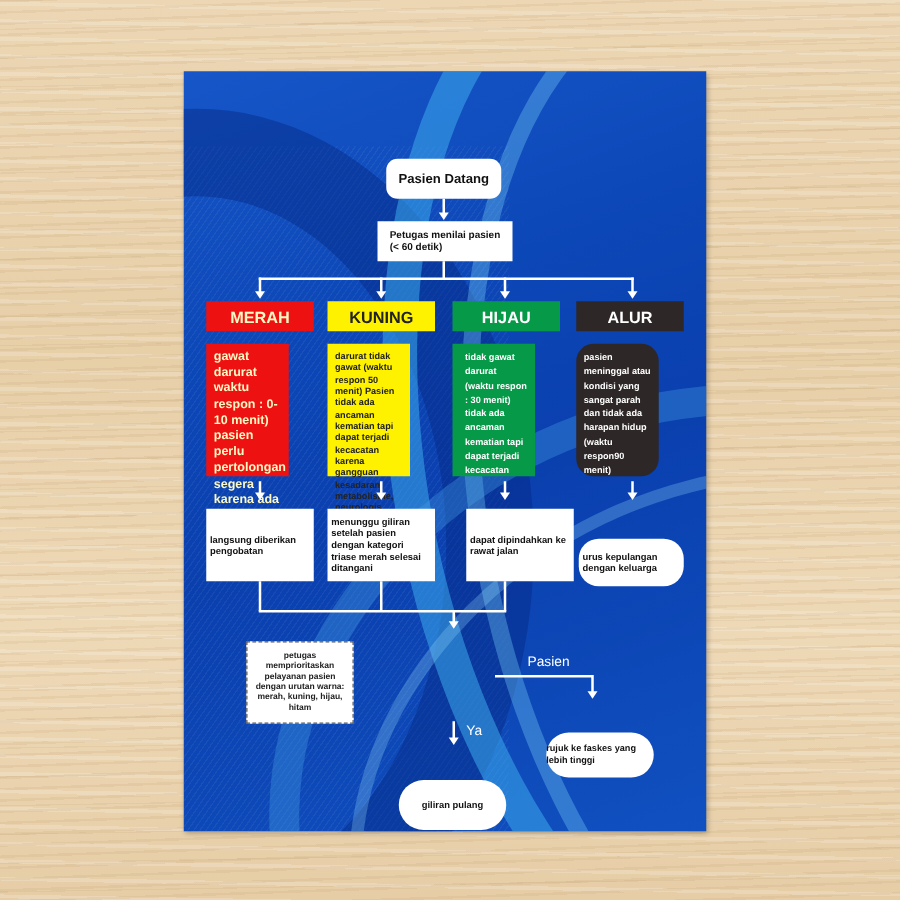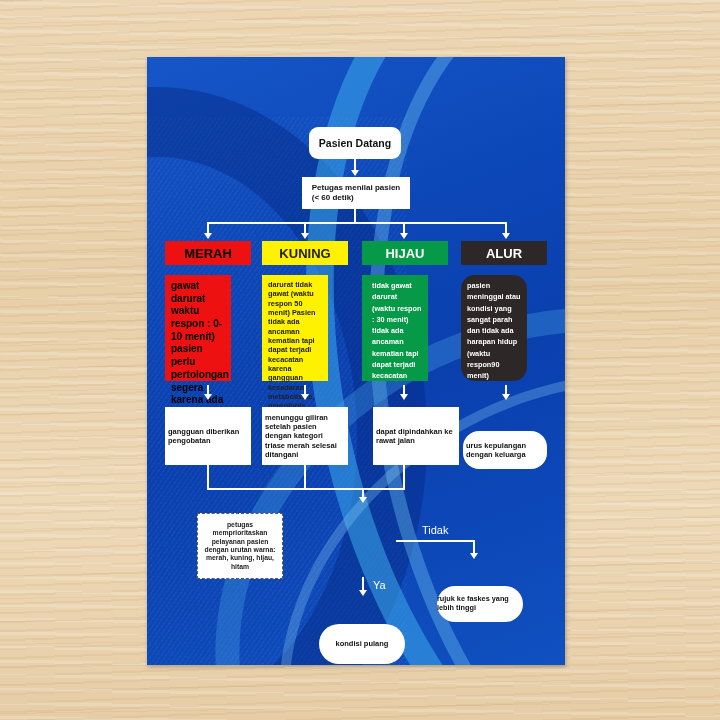--- a/index.html
+++ b/index.html
@@ -48,21 +48,21 @@
   }
   .cat-head {
     position: absolute; top: 184px; width: 86px; height: 24px;
     display: flex; align-items: center; justify-content: center;
     font-weight: bold; font-size: 13px;
   }
   .cat-body {
     position: absolute; top: 218px; width: 66px; height: 106px;
     padding: 5px 6px; font-weight: bold; text-align: left;
   }
-  .red { background: #ee1111; color: #000000; }
+  .red { background: #ee1111; color: #fef9c3; }
   .yellow { background: #fff200; color: #222; }
   .green { background: #069a48; color: #fff; }
   .black { background: #2e2727; color: #fff; }
   .b-red { font-size: 10px; line-height: 1.27; }
   .b-yellow { font-size: 7.3px; line-height: 1.28; }
   .b-green { font-size: 7.3px; line-height: 1.55; padding-left: 10px; }
   .b-black { font-size: 7.3px; line-height: 1.55; padding-left: 6px; }
   .step { top: 350px; width: 86px; height: 58px; font-size: 7.5px; padding: 3px; }
   .pill { border-radius: 16px; margin-top: 24px; }
   .note {
@@ -129,38 +129,38 @@
 
   <div class="line" style="left:60px;top:328px;width:2px;height:10px;"></div>
   <div class="line" style="left:157px;top:328px;width:2px;height:10px;"></div>
   <div class="line" style="left:256px;top:328px;width:2px;height:10px;"></div>
   <div class="line" style="left:358px;top:328px;width:2px;height:10px;"></div>
   <div class="arrow" style="left:57px;top:337px;"></div>
   <div class="arrow" style="left:154px;top:337px;"></div>
   <div class="arrow" style="left:253px;top:337px;"></div>
   <div class="arrow" style="left:355px;top:337px;"></div>
 
-  <div class="node step" style="left:18px;">gangguan diberikan pengobatan</div>
+  <div class="node step" style="left:18px;">langsung diberikan pengobatan</div>
   <div class="node step" style="left:115px;">menunggu giliran setelah pasien dengan kategori triase merah selesai ditangani</div>
   <div class="node step" style="left:226px;">dapat dipindahkan ke rawat jalan</div>
   <div class="node step pill" style="left:316px;top:350px;width:84px;height:38px;">urus kepulangan dengan keluarga</div>
 
   <div class="line" style="left:60px;top:408px;width:2px;height:24px;"></div>
   <div class="line" style="left:157px;top:408px;width:2px;height:24px;"></div>
   <div class="line" style="left:256px;top:408px;width:2px;height:24px;"></div>
   <div class="line" style="left:60px;top:431px;width:198px;height:2px;"></div>
   <div class="line" style="left:215px;top:431px;width:2px;height:10px;"></div>
   <div class="arrow" style="left:212px;top:440px;"></div>
 
   <div class="note">petugas memprioritaskan pelayanan pasien dengan urutan warna: merah, kuning, hijau, hitam</div>
 
 
-  <div class="lbl" style="left:275px;top:467px;">Tidak</div>
+  <div class="lbl" style="left:275px;top:467px;">Pasien</div>
   <div class="line" style="left:249px;top:483px;width:78px;height:2px;"></div>
   <div class="line" style="left:326px;top:483px;width:2px;height:14px;"></div>
   <div class="arrow" style="left:323px;top:496px;"></div>
   <div class="node pill" style="left:290px;top:505px;width:86px;height:36px;font-size:7.3px;border-radius:18px;">rujuk ke faskes yang lebih tinggi</div>
 
   <div class="line" style="left:215px;top:520px;width:2px;height:14px;"></div>
   <div class="arrow" style="left:212px;top:533px;"></div>
   <div class="lbl" style="left:226px;top:522px;">Ya</div>
-  <div class="node pill" style="left:172px;top:543px;width:86px;height:40px;font-size:7.5px;border-radius:20px;">kondisi pulang</div>
+  <div class="node pill" style="left:172px;top:543px;width:86px;height:40px;font-size:7.5px;border-radius:20px;">giliran pulang</div>
 </div>
 
 </body></html>

